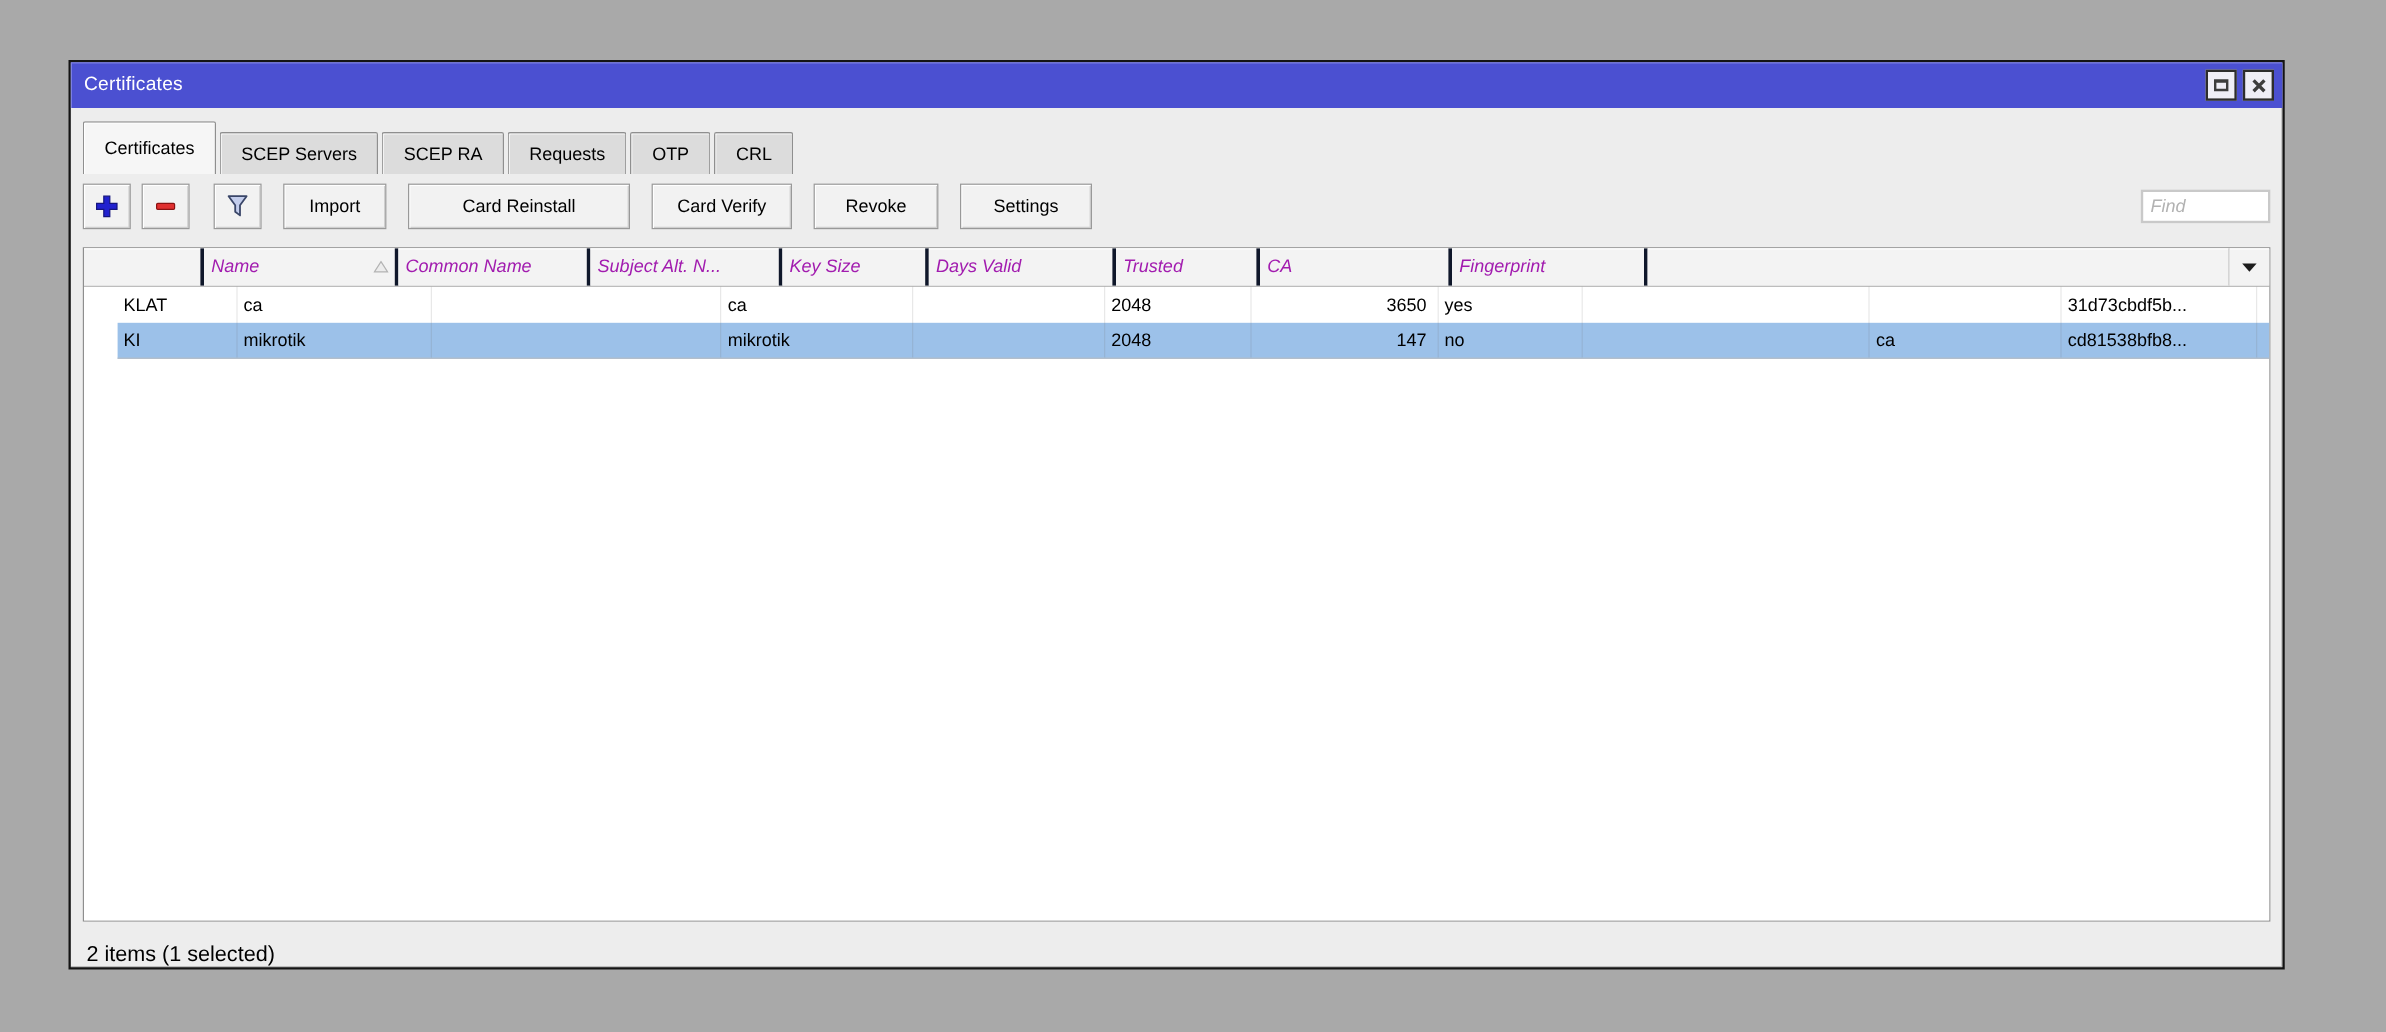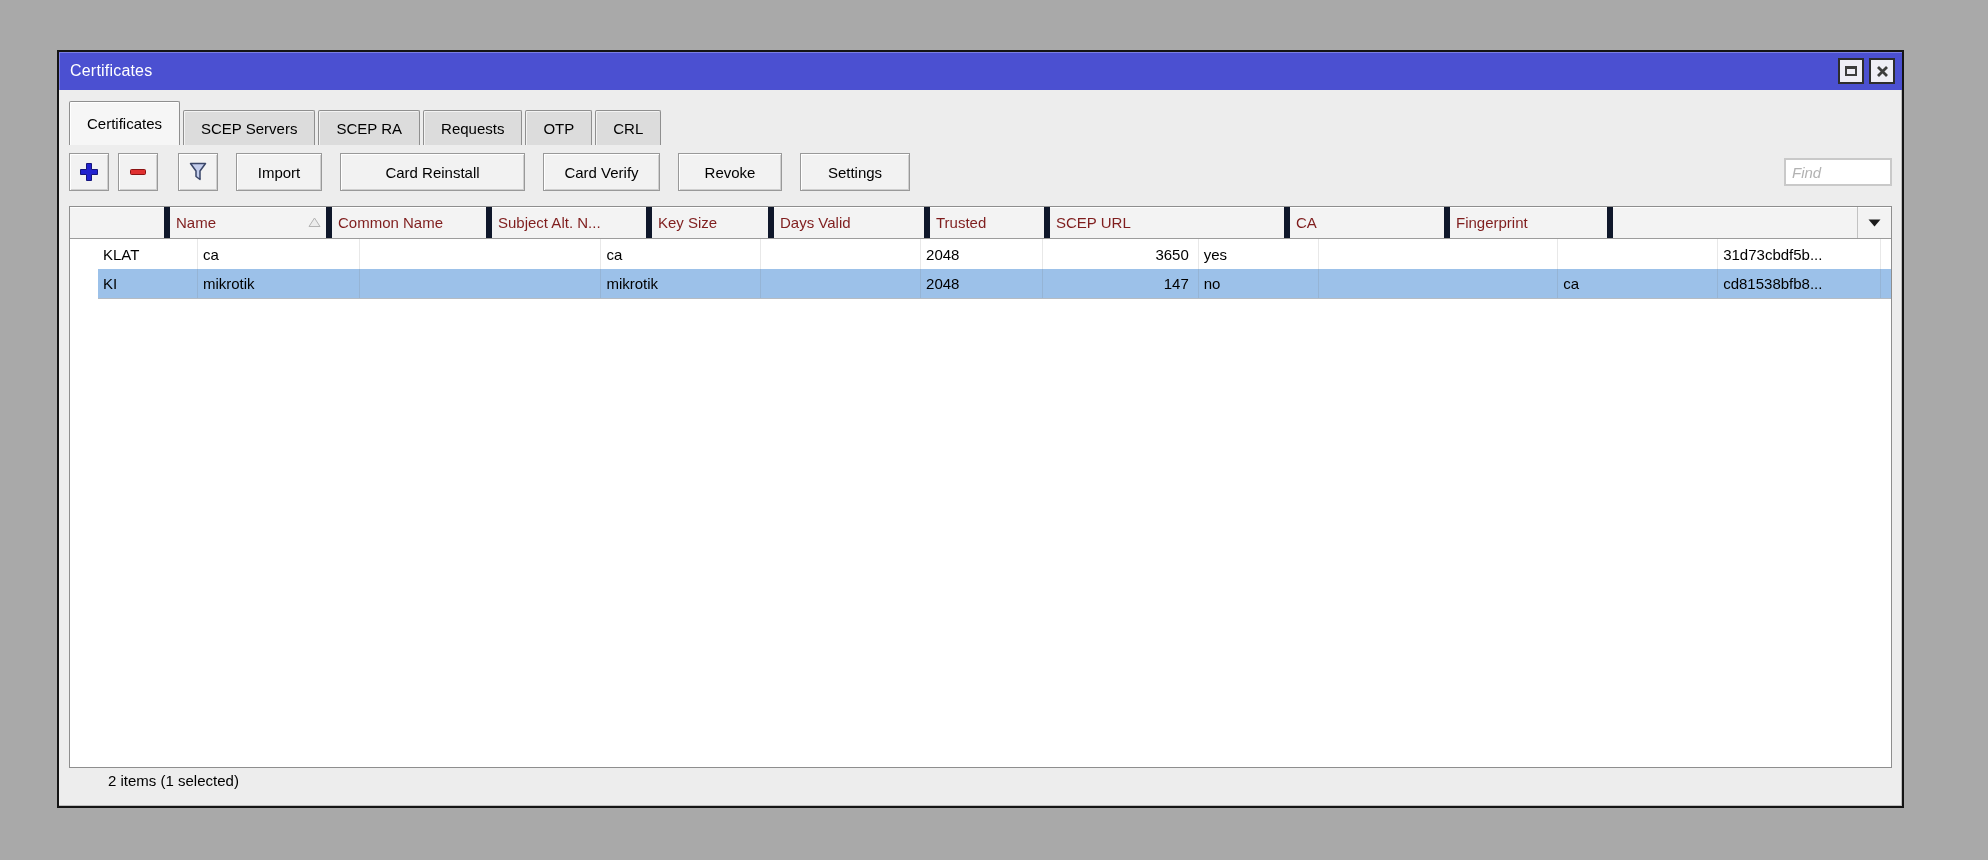--- a/index.html
+++ b/index.html
@@ -76,25 +76,26 @@
   }
   .find::placeholder { color:#b2b2b2; font-style:italic; opacity:1; }
   
   .table {
     margin-top:14px; flex:1; min-height:0;
     border:1px solid #8e8e8e; background:#ffffff;
     display:flex; flex-direction:column;
   }
   .thead { display:flex; height:32px; flex-shrink:0; background:#f3f3f3; border-bottom:1px solid #9c9c9c; }
   .th {
-    border-right:6px solid #0f172a; background:#f3f3f3;
+    border-right:3px solid #0f172a; background:#f3f3f3;
     box-shadow: inset 0 1px 0 #ffffff;
     display:flex; align-items:center; justify-content:space-between;
-    padding:0 5px 0 6px; font-size:15px; color:#7f1d1d; white-space:nowrap; overflow:hidden;
+    padding:0 5px 0 6px; font-size:15px; color:#a21caf; white-space:nowrap; overflow:hidden;
     cursor:default;
+    font-style:italic;
   }
   .th-spacer { flex:1; background:#f3f3f3; box-shadow: inset 0 1px 0 #ffffff; border-right:1px solid #c2c2c2; }
   .th-menu {
     width:33px; flex-shrink:0; background:#f3f3f3;
     box-shadow: inset 0 1px 0 #ffffff;
     display:flex; align-items:center; justify-content:center; cursor:default;
   }
   .tbody { flex:1; background:#ffffff;padding-left:28px; }
   .tr { display:flex; height:30px; cursor:default; }
   .tr.selected { background:#9cc1e9; border-bottom:1px solid #b5bbc2; }
@@ -102,21 +103,21 @@
     border-right:1px solid rgba(115,115,115,0.16);
     padding:0 5px; font-size:15px; color:#000;
     display:flex; align-items:center; white-space:nowrap; overflow:hidden;
   }
   .td.num { justify-content:flex-end; padding-right:9px; }
   .td.fill { flex:1; border-right:none; }
   .c0 { width:100px; } .c1 { width:162px; } .c2 { width:242px; } .c3 { width:160px; }
   .c4 { width:160px; } .c5 { width:122px; } .c6 { width:156px; } .c7 { width:120px; }
   .c8 { width:240px; } .c9 { width:160px; } .c10 { width:163px; }
   
-  .statusbar { height:38px; flex-shrink:0; display:flex; align-items:flex-start; padding:4px 2px 0 3px; font-size:15px; color:#000;margin-left:36px; }
+  .statusbar { height:38px; flex-shrink:0; display:flex; align-items:flex-end; padding:4px 2px 0 3px; font-size:18px; color:#000; }
 </style>
 </head>
 <body>
 
 <div class="window">
 
   <div class="titlebar">
     <span class="title">Certificates</span>
     <button class="tb-btn">
       <span class="maxi-glyph"></span>
@@ -214,23 +215,20 @@
           </div>
         <div class="th c5">
             <span>Key Size</span>
           </div>
         <div class="th c6">
             <span>Days Valid</span>
           </div>
         <div class="th c7">
             <span>Trusted</span>
           </div>
-        <div class="th c8">
-            <span>SCEP URL</span>
-          </div>
         <div class="th c9">
             <span>CA</span>
           </div>
         <div class="th c10">
             <span>Fingerprint</span>
           </div>
         <div class="th-spacer"></div>
         <div class="th-menu">
           <span style="display:flex;">
             <svg width="13" height="8" viewBox="0 0 13 8">

